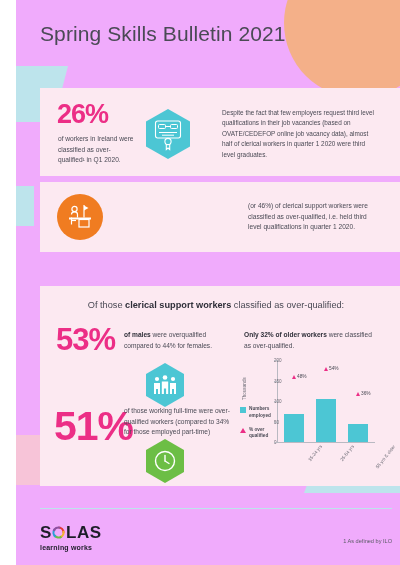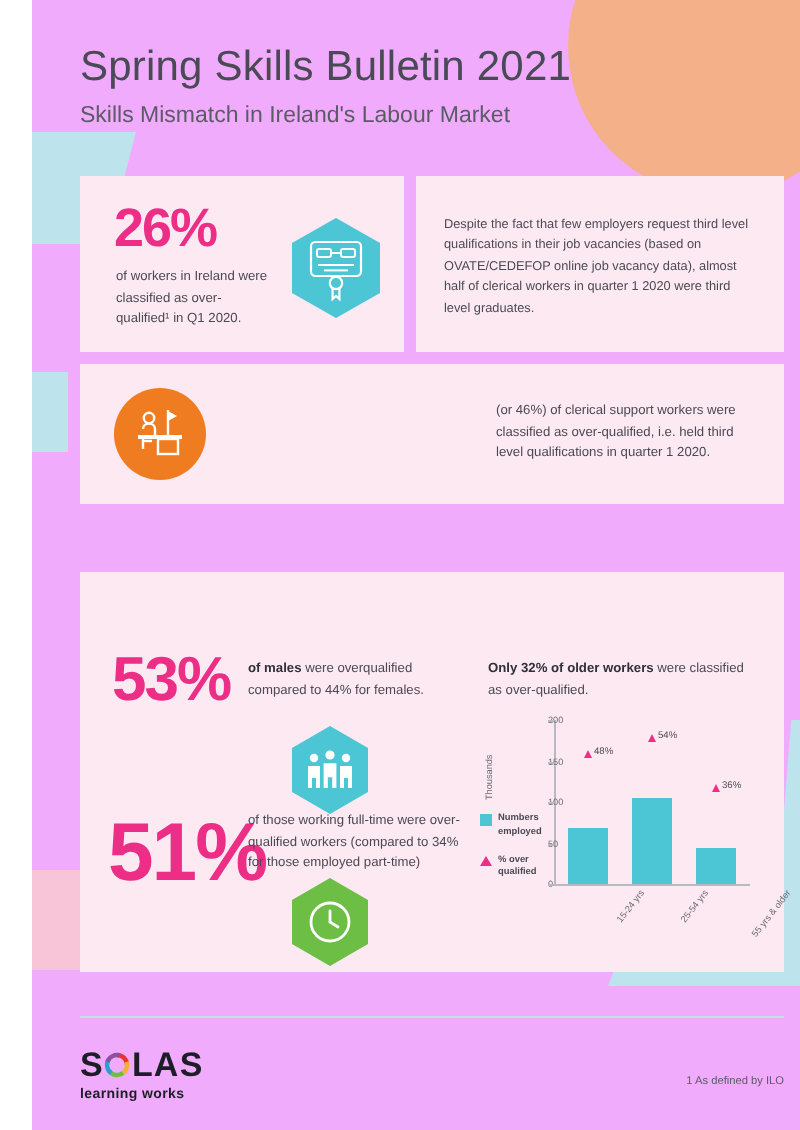--- a/index.html
+++ b/index.html
@@ -36,21 +36,21 @@
     right:8px;top:360px;width:20px;height:96px;background:#bde4ec;
     clip-path:polygon(38% 0,100% 0,100% 100%,0 100%);
   }
 
   
   .header{position:absolute;left:24px;top:22px;z-index:4;}
   .title{font-size:21px;font-weight:400;color:#4a4a55;letter-spacing:.1px;white-space:nowrap;}
   .subtitle{font-size:11.5px;font-weight:400;color:#5b5b66;margin-top:6px;white-space:nowrap;}
 
   
-  .panel{position:absolute;background:#fce9f1;z-index:3;}
+  .panel{position:absolute;background:#fce9f1;z-index:3;padding-left:20px;}
   .panel-a{left:24px;top:88px;width:162px;height:88px;}
   .panel-b{left:192px;top:88px;width:184px;height:88px;}
   .panel-c{left:24px;top:182px;width:352px;height:70px;}
   .panel-d{left:24px;top:286px;width:352px;height:200px;}
 
   
   .bigpct{
     color:#ec2e86;font-weight:700;letter-spacing:-1px;line-height:1;
   }
   .cap{font-size:6.6px;line-height:1.62;color:#4a4a55;}
@@ -125,21 +125,20 @@
 <div class="page">
 
   <div class="deco deco-peach"></div>
   <div class="deco deco-blue-tl"></div>
   <div class="deco deco-blue-mid"></div>
   <div class="deco deco-pink-bl"></div>
   <div class="deco deco-blue-br"></div>
 
   <div class="header">
     <div class="title">Spring Skills Bulletin 2021</div>
-    <div class="subtitle">Skills Mismatch in Ireland's Labour Market</div>
   </div>
 
   <div class="panel panel-a">
     <div class="bigpct pa-num">26%</div>
     <div class="cap pa-cap">of workers in Ireland were classified as over-qualified¹ in Q1 2020.</div>
     <div class="pa-hex">
       <svg width="48" height="52" viewBox="0 0 48 52">
         <polygon points="24,1 46,13.5 46,38.5 24,51 2,38.5 2,13.5" fill="#4cc6d4"></polygon>
         <rect x="11.5" y="13" width="25" height="17" rx="2.2" fill="none" stroke="#ffffff" stroke-width="1.1"></rect>
         <rect x="14.5" y="16.5" width="7" height="4" rx="1" fill="none" stroke="#ffffff" stroke-width="1"></rect>
@@ -169,20 +168,23 @@
         <rect x="4" y="15.5" width="22" height="2" fill="#ffffff"></rect>
         <rect x="14" y="17.5" width="10" height="7.5" fill="none" stroke="#ffffff" stroke-width="1.2"></rect>
         <line x1="19" y1="3" x2="19" y2="15.5" stroke="#ffffff" stroke-width="1.2"></line>
         <path d="M19 3.5 L23.5 6 L19 8.5 Z" fill="#ffffff"></path>
       </svg>
     </div>
     <div class="cap pc-cap">(or 46%) of clerical support workers were classified as over-qualified, i.e. held third level qualifications in quarter 1 2020.</div>
   </div>
 
   <div class="panel panel-d">
+    <div class="pd-head">
+      <span>Of those </span><b>clerical support workers</b><span> classified as over-qualified:</span>
+    </div>
 
     <div class="bigpct pd-53">53%</div>
     <div class="cap pd-53cap">
       <b>of males</b><span> were overqualified compared to 44% for females.</span>
     </div>
 
     <div class="cap pd-32cap">
       <b>Only 32% of older workers</b><span> were classified as over-qualified.</span>
     </div>
 

